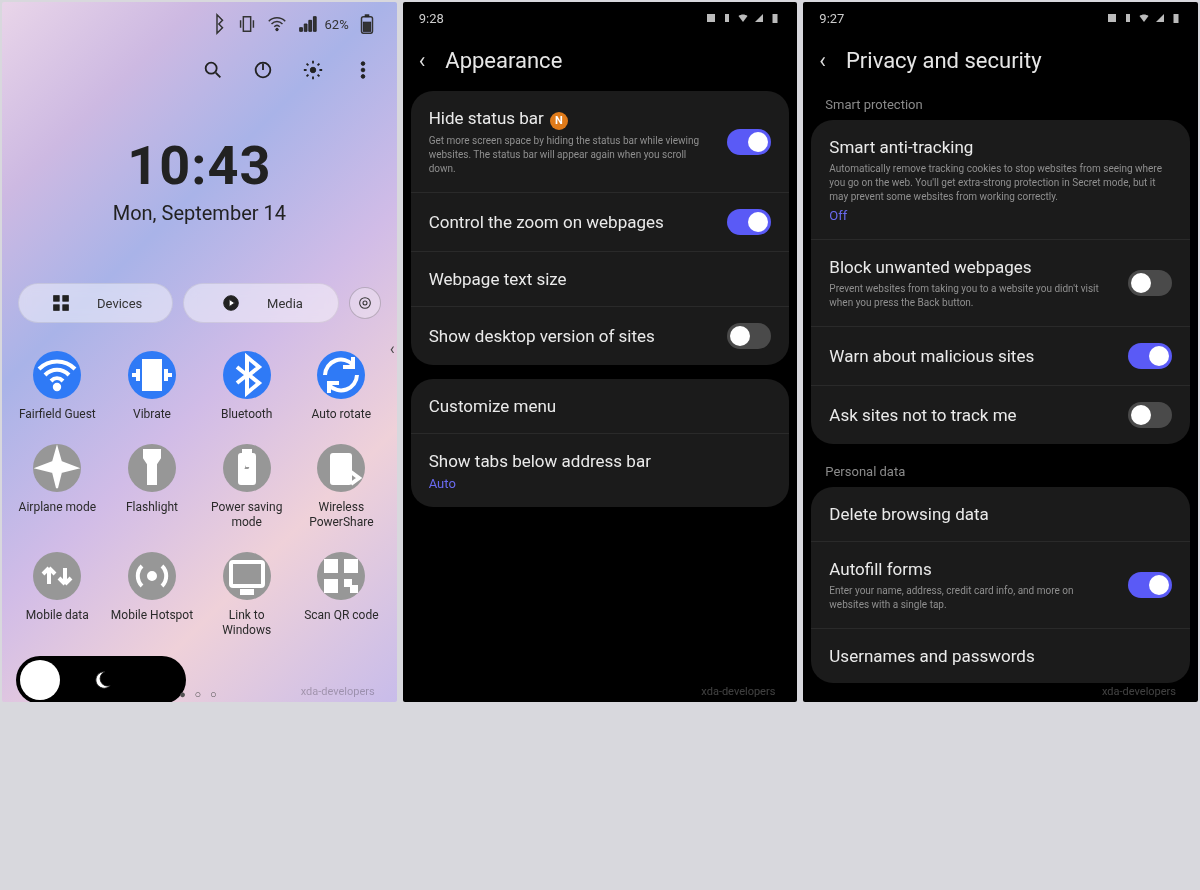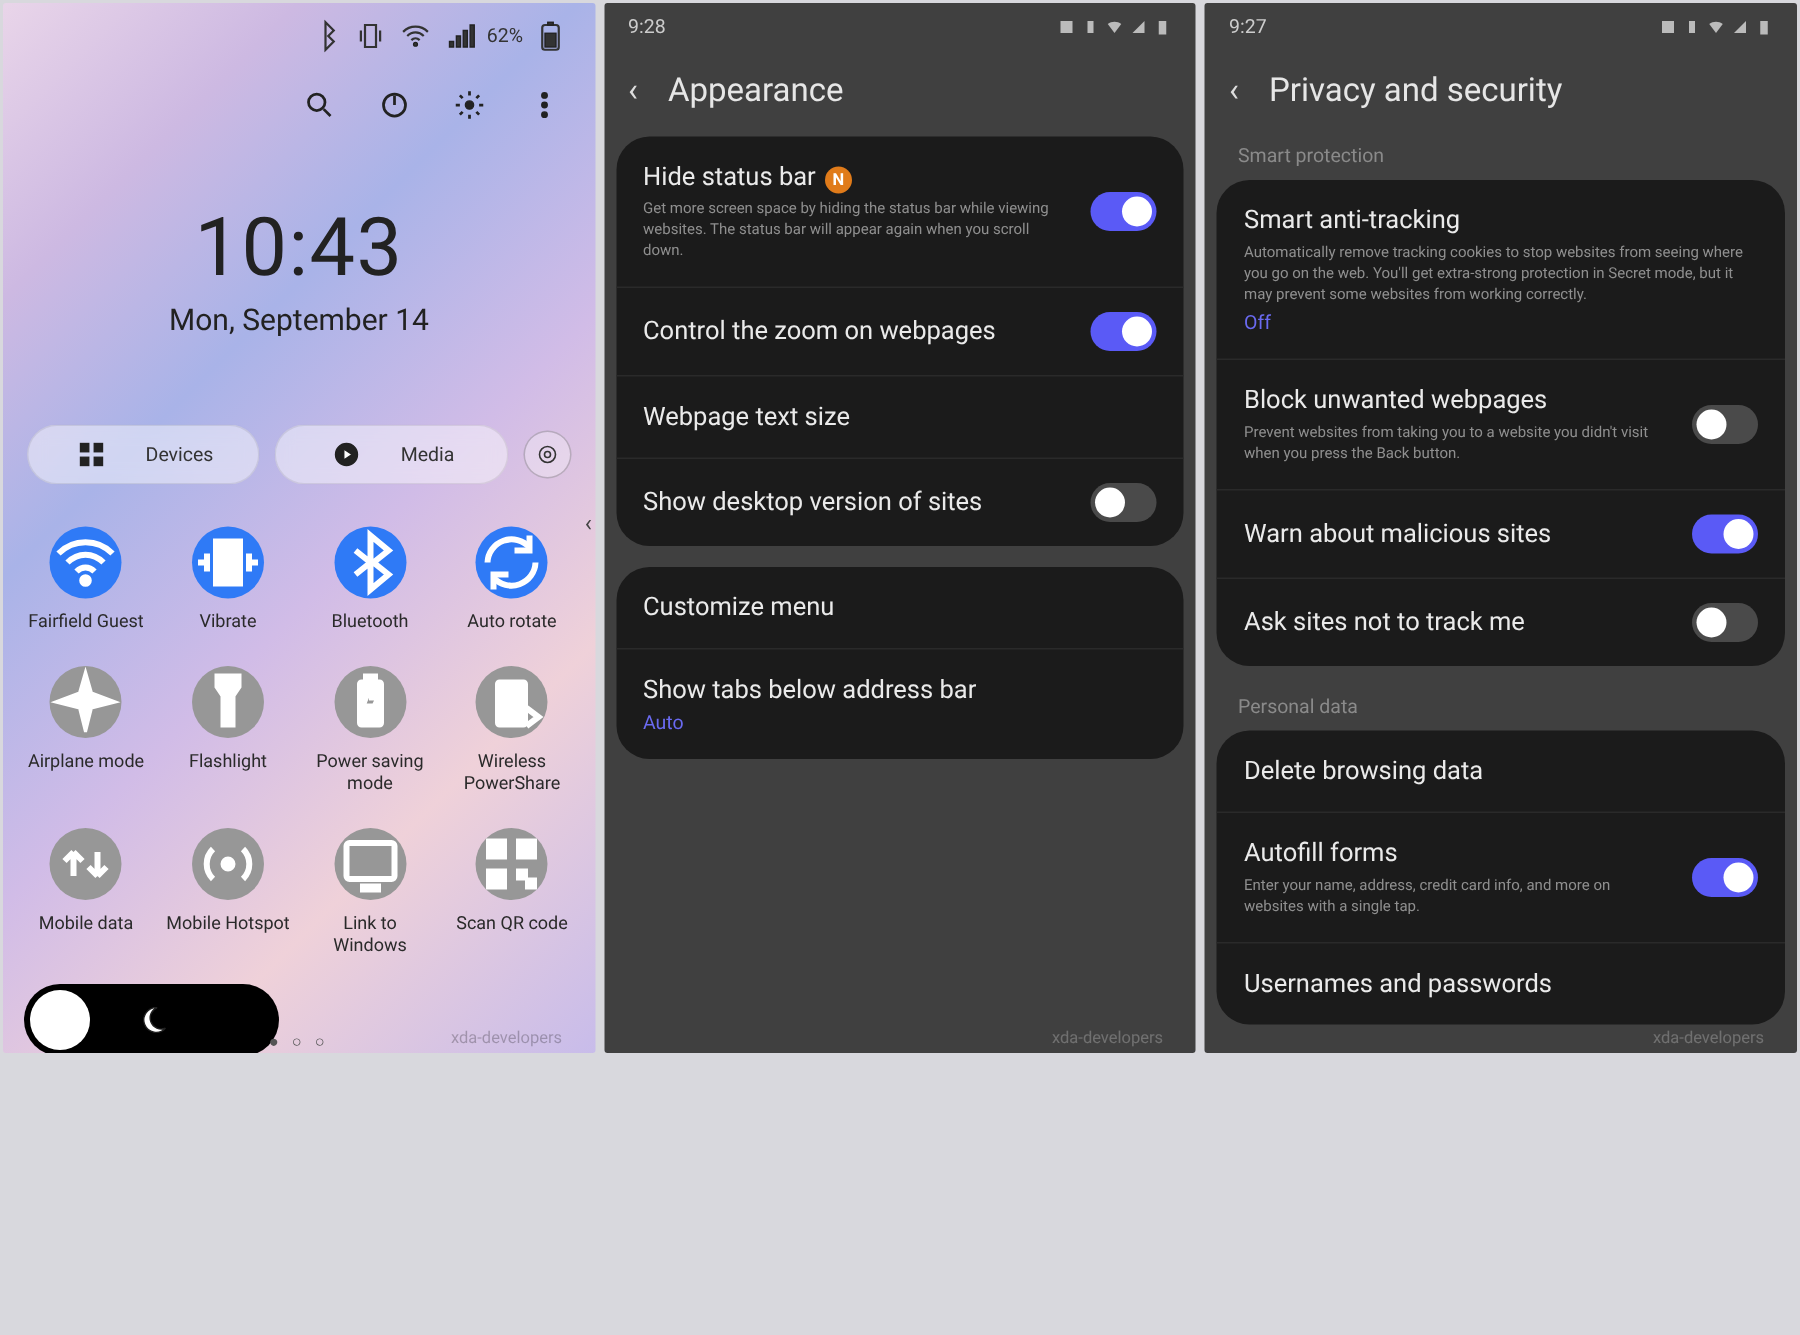--- a/index.html
+++ b/index.html
@@ -33,21 +33,21 @@
   }
   .qs .icon-row {
     display:flex; justify-content:flex-end; gap:26px;
     padding: 12px 22px 4px;
   }
   .ic { width:24px; height:24px; display:inline-flex; align-items:center; justify-content:center; }
   .ic svg { width:22px; height:22px; fill:#222; stroke:#222; }
   .qs .clock {
     text-align:center; padding: 48px 0 8px;
   }
-  .qs .clock-time { font-size:54px; font-weight:400; letter-spacing:1px; }
+  .qs .clock-time { font-size:54px; font-weight:700; letter-spacing:1px; }
   .qs .clock-date { font-size:20px; margin-top:4px; }
   .qs .pill-row {
     display:flex; gap:10px; padding: 50px 16px 10px; align-items:center;
   }
   .qs .pill {
     flex:1; height:40px; background:rgba(255,255,255,0.45);
     border:1px solid rgba(0,0,0,0.08); border-radius:22px;
     display:flex; align-items:center; justify-content:center;
     gap:24px; font-size:13px; color:#333;
     backdrop-filter: blur(6px);
@@ -90,21 +90,21 @@
     display:flex; align-items:center; gap:14px;
     padding: 18px 18px 0;
   }
   .slider {
     flex:1; height:4px; background:#bdbdc8; border-radius:2px; position:relative;
   }
   .slider .fill { position:absolute; left:0; top:0; height:100%; background:#2f5cf5; border-radius:2px; }
   .slider .thumb { position:absolute; top:-6px; width:16px; height:16px; background:#2f5cf5; border-radius:50%; }
 
   
-  .dark { background:#404040; color:#e6e6e6; }
+  .dark { background:#000000; color:#e6e6e6; }
   .dark .statusbar {
     height:32px; display:flex; align-items:center; justify-content:space-between;
     padding:0 16px; font-size:13px; color:#ccc;
   }
   .dark .statusbar .right { display:flex; gap:4px; align-items:center; }
   .dark .header {
     display:flex; align-items:center; gap:20px;
     padding: 14px 16px 18px;
   }
   .dark .header .back { font-size:22px; color:#ddd; }

